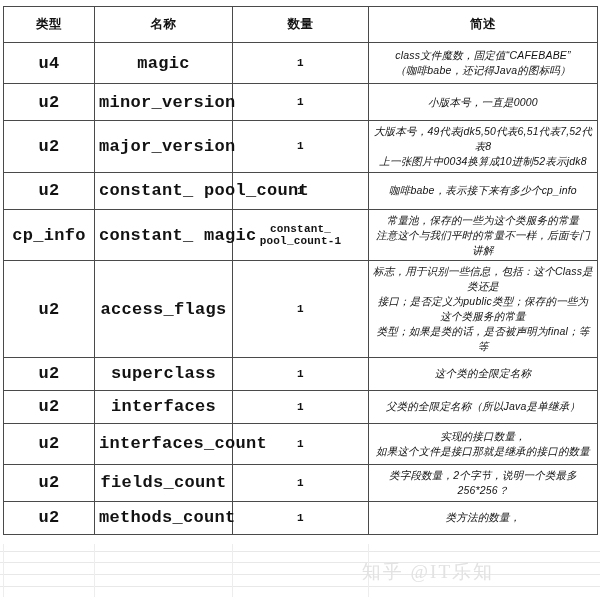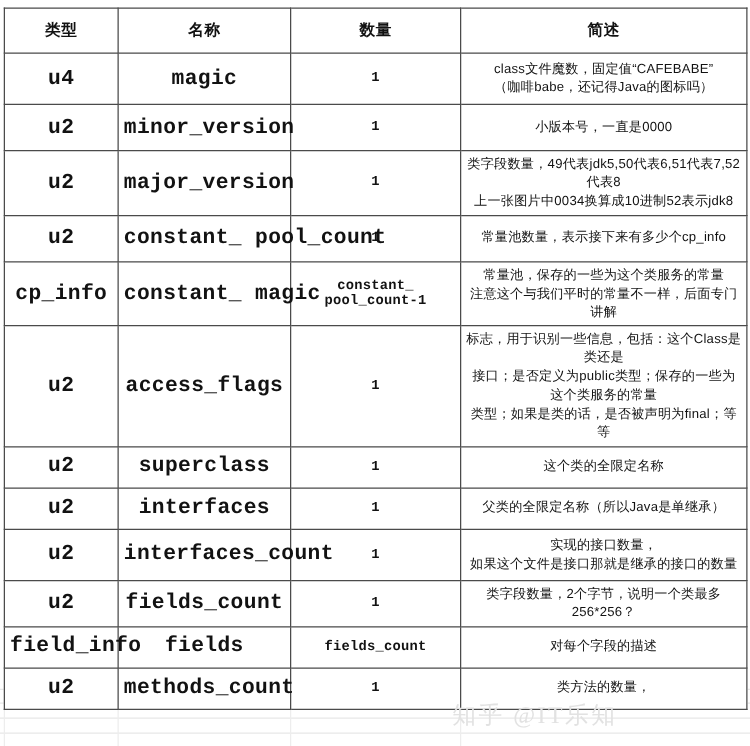--- a/index.html
+++ b/index.html
@@ -91,20 +91,21 @@
     font-weight: bold;
     font-size: 11px;
     letter-spacing: 0.2px;
   }
   .cell-desc {
     font-family: "Liberation Sans", "DejaVu Sans", sans-serif;
     font-size: 10.5px;
     line-height: 1.42;
     letter-spacing: 0.2px;
     white-space: pre-line;
+    font-style: italic;
   }
 
   .r-h34 td { height: 34px; }
   .r-h30 td { height: 30px; }
   .r-h26 td { height: 26px; }
   .r-h42 td { height: 42px; }
 
   
   .watermark {
     position: absolute;
@@ -160,28 +161,28 @@
       <tr class="r-h30">
         <td class="cell-mono">u2</td>
         <td class="cell-mono">minor_version</td>
         <td class="cell-count">1</td>
         <td class="cell-desc">小版本号，一直是0000</td>
       </tr>
       <tr class="r-h34">
         <td class="cell-mono">u2</td>
         <td class="cell-mono">major_version</td>
         <td class="cell-count">1</td>
-        <td class="cell-desc">类字段数量，49代表jdk5,50代表6,51代表7,52代表8
+        <td class="cell-desc">大版本号，49代表jdk5,50代表6,51代表7,52代表8
 上一张图片中0034换算成10进制52表示jdk8</td>
       </tr>
       <tr class="r-h30">
         <td class="cell-mono">u2</td>
         <td class="cell-mono">constant_ pool_count</td>
         <td class="cell-count">1</td>
-        <td class="cell-desc">常量池数量，表示接下来有多少个cp_info</td>
+        <td class="cell-desc">咖啡babe，表示接下来有多少个cp_info</td>
       </tr>
       <tr class="r-h34">
         <td class="cell-mono">cp_info</td>
         <td class="cell-mono">constant_ magic</td>
         <td class="cell-count">constant_ pool_count-1</td>
         <td class="cell-desc">常量池，保存的一些为这个类服务的常量
 注意这个与我们平时的常量不一样，后面专门讲解</td>
       </tr>
       <tr class="r-h42">
         <td class="cell-mono">u2</td>
@@ -210,26 +211,20 @@
         <td class="cell-desc">实现的接口数量，
 如果这个文件是接口那就是继承的接口的数量</td>
       </tr>
       <tr class="r-h26">
         <td class="cell-mono">u2</td>
         <td class="cell-mono">fields_count</td>
         <td class="cell-count">1</td>
         <td class="cell-desc">类字段数量，2个字节，说明一个类最多256*256？</td>
       </tr>
       <tr class="r-h26">
-        <td class="cell-mono">field_info</td>
-        <td class="cell-mono">fields</td>
-        <td class="cell-count">fields_count</td>
-        <td class="cell-desc">对每个字段的描述</td>
-      </tr>
-      <tr class="r-h26">
         <td class="cell-mono">u2</td>
         <td class="cell-mono">methods_count</td>
         <td class="cell-count">1</td>
         <td class="cell-desc">类方法的数量，</td>
       </tr>
 
     </tbody>
   </table>
 
   <div class="watermark">知乎 @IT乐知</div>

